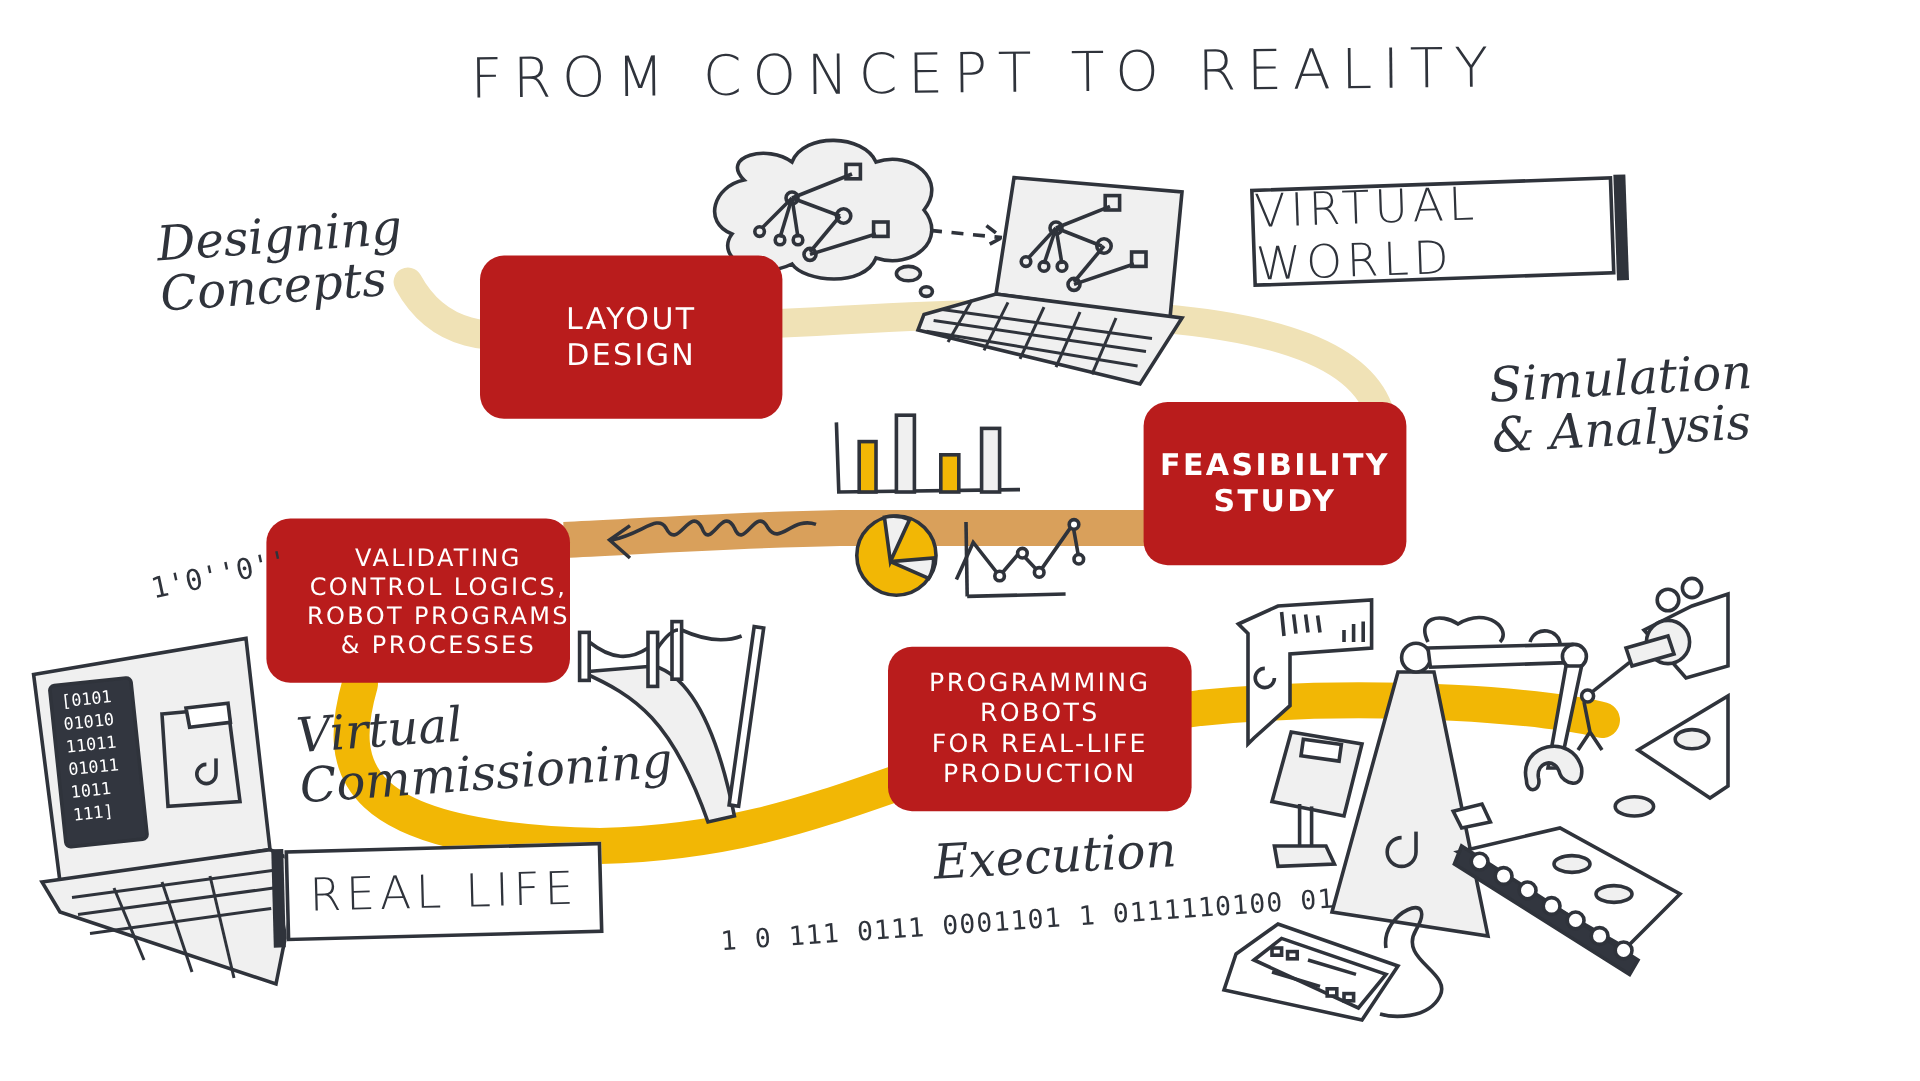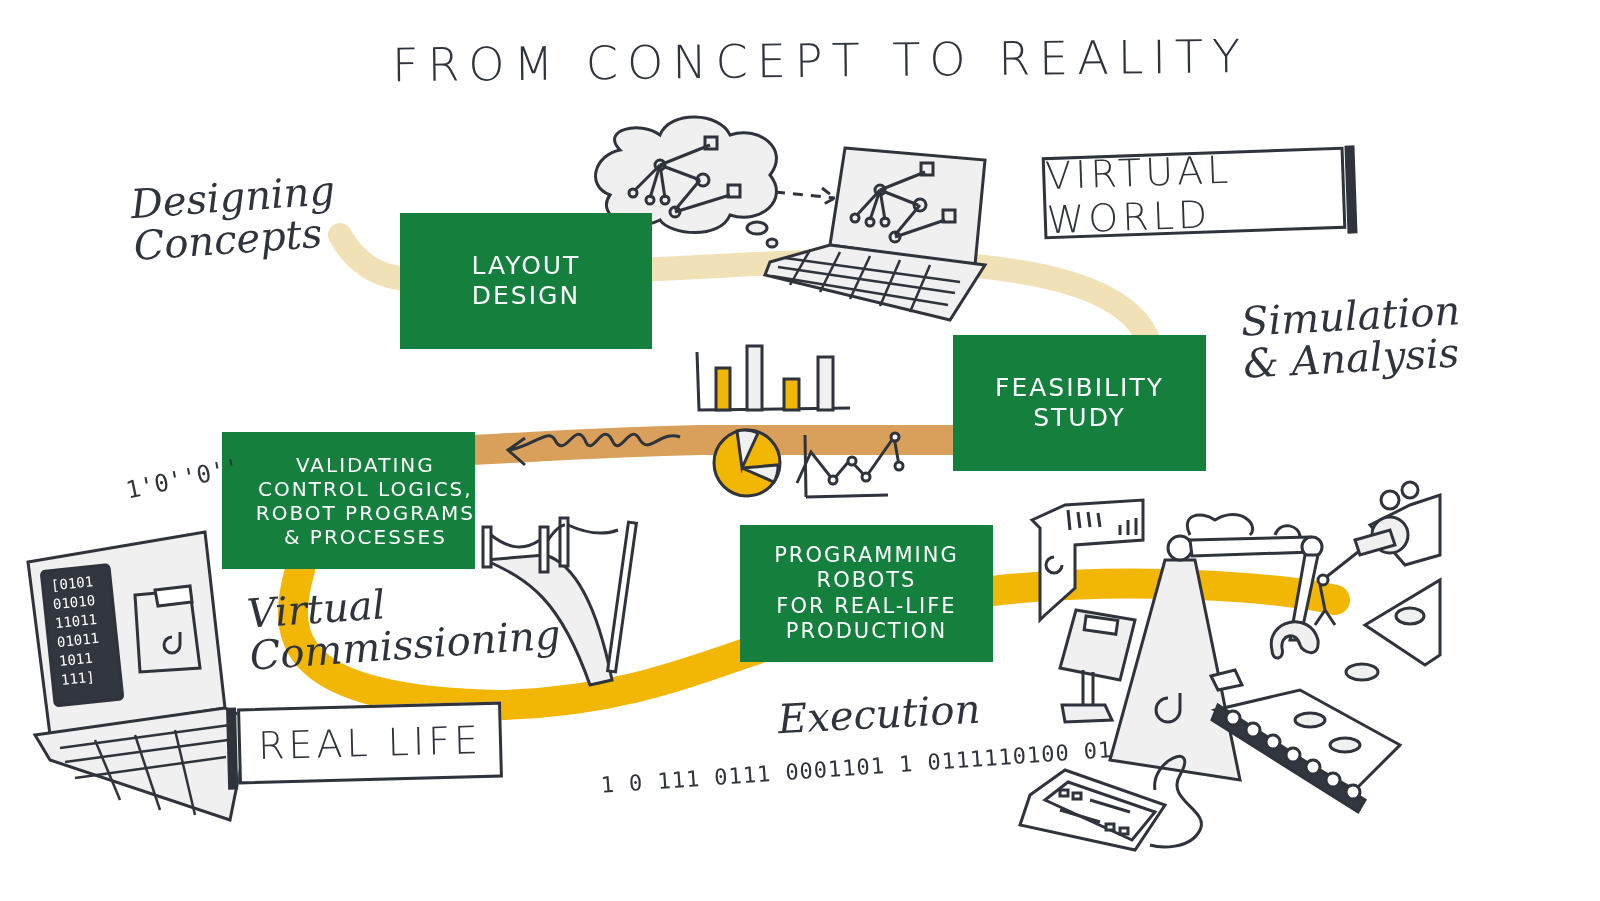--- a/index.html
+++ b/index.html
@@ -1,20 +1,20 @@
 <!DOCTYPE html>
 <html><head>
 <meta charset="utf-8">
 <style>
   html,body{margin:0;padding:0;background:#ffffff;}
   body{width:1600px;height:901px;position:relative;overflow:hidden;font-family:"DejaVu Sans",sans-serif;color:#2f333b;}
   svg.bg{position:absolute;left:0;top:0;width:1600px;height:901px;}
   .title{position:absolute;left:392px;top:34px;width:800px;font-family:"DejaVu Sans",sans-serif;font-size:46px;letter-spacing:9px;font-weight:300;color:#2f333b;transform:rotate(-0.6deg);white-space:nowrap;}
   .script{position:absolute;font-family:"DejaVu Serif",serif;font-style:italic;color:#2f333b;line-height:1.05;white-space:nowrap;}
-  .box{position:absolute;background:#15803d;color:#ffffff;display:flex;align-items:center;justify-content:center;text-align:center;font-family:"DejaVu Sans",sans-serif;letter-spacing:2px;text-transform:uppercase;box-sizing:border-box;}
+  .box{position:absolute;background:#b91c1c;color:#ffffff;display:flex;align-items:center;justify-content:center;text-align:center;font-family:"DejaVu Sans",sans-serif;letter-spacing:2px;text-transform:uppercase;box-sizing:border-box;border-radius:20px;}
   .box span{display:block;white-space:pre-line;line-height:1.2;}
   .label{position:absolute;border:3px solid #2f333b;background:#fff;font-family:"DejaVu Sans",sans-serif;color:#2f333b;display:flex;align-items:center;justify-content:center;box-sizing:border-box;letter-spacing:4px;font-weight:300;}
   .label::after{content:"";position:absolute;top:-4px;bottom:-8px;width:10px;background:#2f333b;}
   .label.right::after{right:-14px;}
   .label.left::after{left:-14px;}
   .bin{position:absolute;font-family:"DejaVu Sans Mono",monospace;color:#2f333b;white-space:nowrap;}
 </style>
 </head>
 <body>
 
@@ -214,31 +214,31 @@
   <span>VIRTUAL WORLD</span>
 </div>
 <div class="label left" style="left:238px;top:705px;width:264px;height:76px;font-size:38px;transform:rotate(-1.5deg);">
   <span>REAL LIFE</span>
 </div>
 
 <div class="box" style="left:400px;top:213px;width:252px;height:136px;font-size:25px;">
   <span>LAYOUT
 DESIGN</span>
 </div>
-<div class="box" style="left:953px;top:335px;width:253px;height:136px;font-size:25px;">
+<div class="box" style="left:953px;top:335px;width:219px;height:136px;font-size:25px;font-weight:bold;">
   <span>FEASIBILITY
 STUDY</span>
 </div>
 <div class="box" style="left:222px;top:432px;width:253px;height:137px;font-size:20px;justify-content:flex-end;">
   <span>VALIDATING
 CONTROL LOGICS,
 ROBOT PROGRAMS
 &amp; PROCESSES</span>
 </div>
-<div class="box" style="left:740px;top:525px;width:253px;height:137px;font-size:21px;">
+<div class="box" style="left:740px;top:539px;width:253px;height:137px;font-size:21px;">
   <span>PROGRAMMING
 ROBOTS
 FOR REAL-LIFE
 PRODUCTION</span>
 </div>
 
 <div class="bin" style="left:125px;top:465px;font-size:24px;transform:rotate(-12deg);">1'0''0''</div>
 <div class="bin" style="left:56px;top:574px;font-size:14px;line-height:19px;color:#ffffff;white-space:pre;transform:rotate(-6deg);">[0101
 01010
 11011

